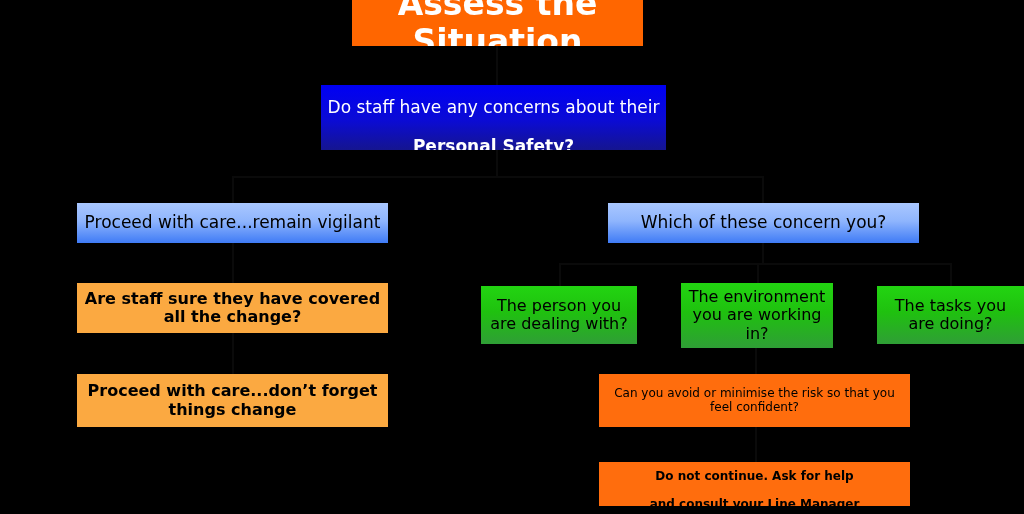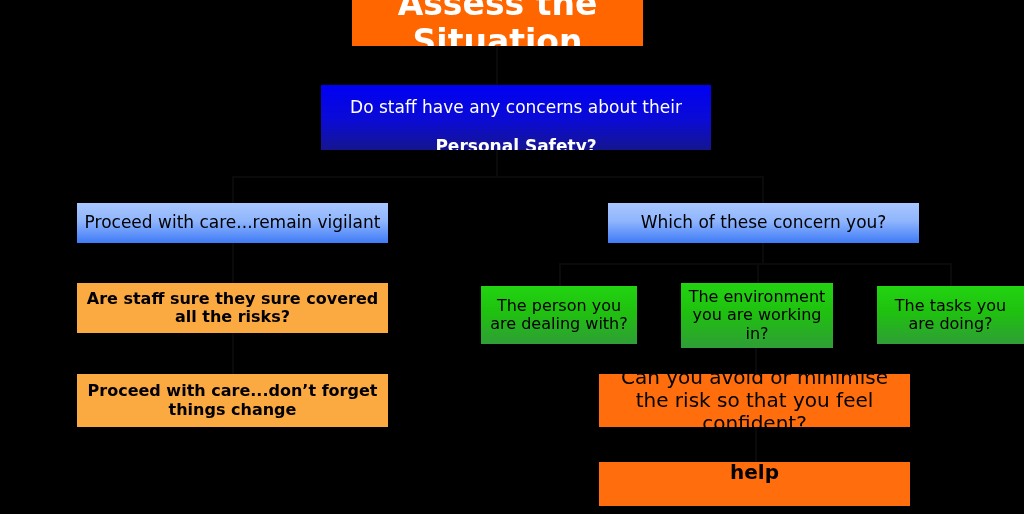--- a/index.html
+++ b/index.html
@@ -49,21 +49,21 @@
     background: #ff6600;
     color: #ffffff;
     font-size: 33px;
     font-weight: bold;
   }
 
   
   .n-root {
     left: 321px;
     top: 85px;
-    width: 390px;
+    width: 345px;
     height: 65px;
     background: linear-gradient(to bottom, #0000f4 0%, #0b0bd4 55%, #15158f 100%);
     color: #ffffff;
     font-size: 17px;
   }
   .n-root .line2 { font-weight: bold; }
 
   
   .blue-grad {
     background: linear-gradient(to bottom, #a9c7ff 0%, #8fb5fd 45%, #3f7bf6 100%);
@@ -126,21 +126,21 @@
     left: 877px;
     top: 286px;
     width: 147px;
     height: 58px;
   }
 
   
   .orange-bright {
     background: #ff6d0d;
     color: #000000;
-    font-size: 20px;
+    font-size: 12px;
   }
   .n-right-minimise {
     left: 599px;
     top: 374px;
     width: 311px;
     height: 53px;
   }
   .n-right-stop {
     left: 599px;
     top: 462px;
@@ -186,21 +186,21 @@
       <span class="line1">Do staff have any concerns about their</span><br>
       <span class="line2">Personal Safety?</span>
     </span>
   </div>
 
   <div class="node blue-grad n-left-vigilant">
     <span class="txt">Proceed with care...remain vigilant</span>
   </div>
 
   <div class="node orange-light n-left-risks">
-    <span class="txt">Are staff sure they sure covered all the risks?</span>
+    <span class="txt">Are staff sure they have covered all the change?</span>
   </div>
 
   <div class="node orange-light n-left-change">
     <span class="txt">Proceed with care...don’t forget things change</span>
   </div>
 
   <div class="node green-grad n-green-person">
     <span class="txt">The person you are dealing with?</span>
   </div>
 

